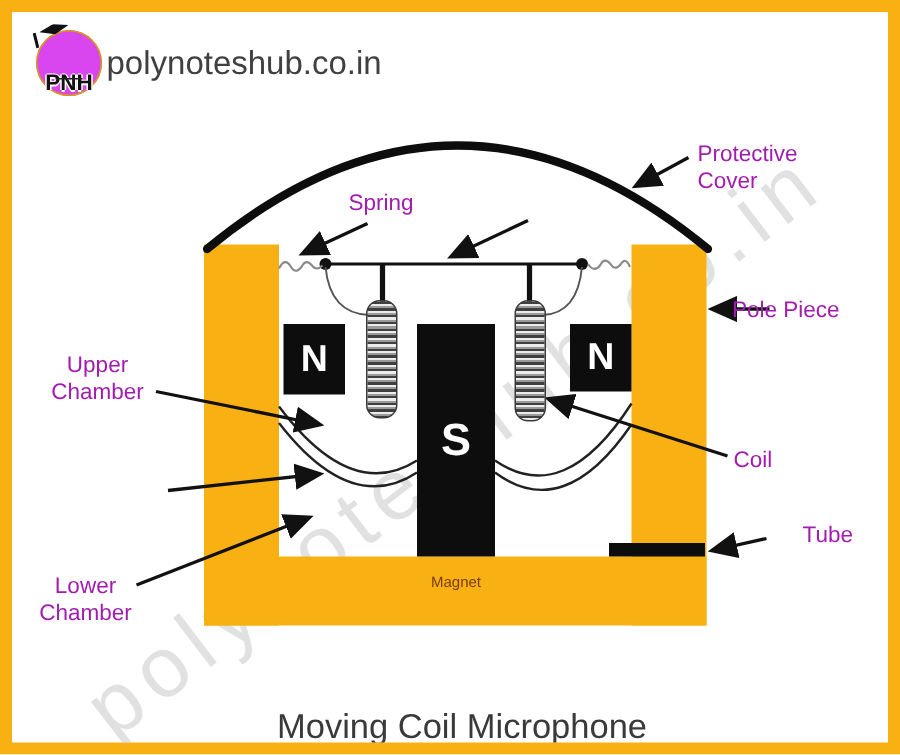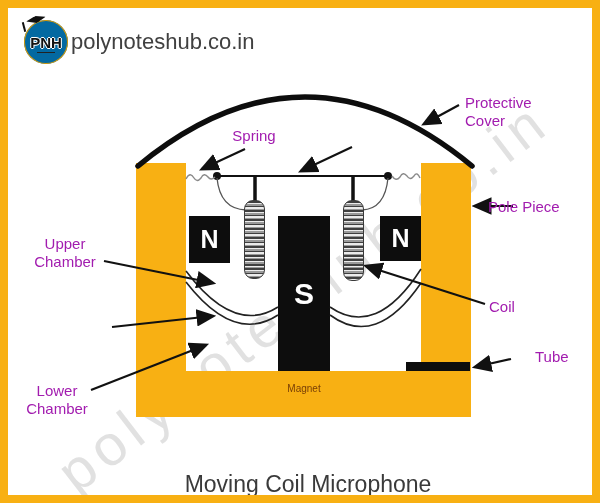--- a/index.html
+++ b/index.html
@@ -5,21 +5,21 @@
   html,body{margin:0;padding:0;}
   body{font-family:"Liberation Sans","DejaVu Sans",sans-serif;background:#fff;}
   .frame{position:relative;width:600px;height:503px;box-sizing:border-box;
          border:8px solid #F8B013;background:#fff;overflow:hidden;}
   
   .watermark{position:absolute;left:295px;top:288px;transform:translate(-50%,-50%) rotate(-37.5deg);
              font-size:57px;letter-spacing:7px;color:#c9c9c9;opacity:.55;white-space:nowrap;
              z-index:1;font-weight:400;pointer-events:none;}
   
   .logo{position:absolute;left:16px;top:12px;width:44px;height:44px;border-radius:50%;
-        background:#0369a1;z-index:5;display:flex;align-items:center;justify-content:center;
+        background:#d946ef;z-index:5;display:flex;align-items:flex-end;justify-content:center;
         box-shadow:inset 0 0 0 1px #d89a07;}
   .logo .pnh{font-weight:bold;font-size:15px;color:#111;letter-spacing:0px;
              text-shadow:-1px 0 #fff,1px 0 #fff,0 1px #fff,0 -1px #fff;}
   .logo .underline{position:absolute;left:13px;bottom:11px;width:18px;height:1.5px;background:#222;}
   .cap{position:absolute;left:2px;top:-4px;width:20px;height:7px;background:#101010;
        transform:rotate(-14deg);clip-path:polygon(0 45%,50% 0,100% 45%,50% 100%);}
   .cap-tassel{position:absolute;left:-1px;top:2px;width:2px;height:10px;background:#101010;transform:rotate(-14deg);}
   .site-text{position:absolute;left:63px;top:21px;font-size:22px;color:#404040;z-index:5;}
   
   .yellow{position:absolute;background:#F8B013;z-index:2;}

